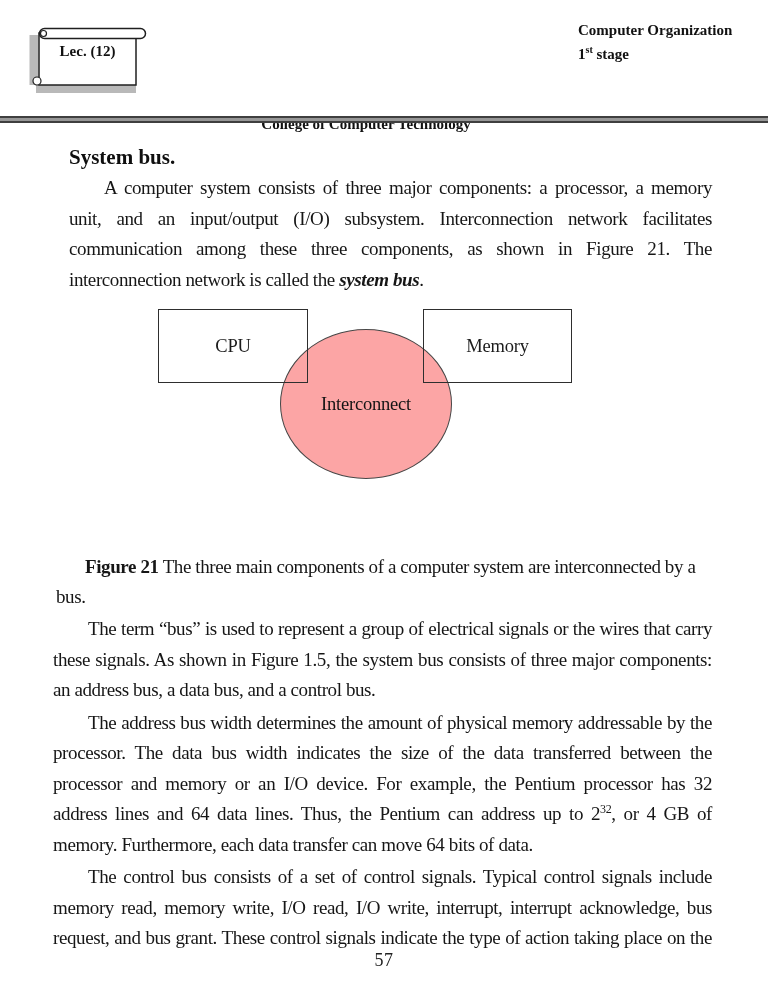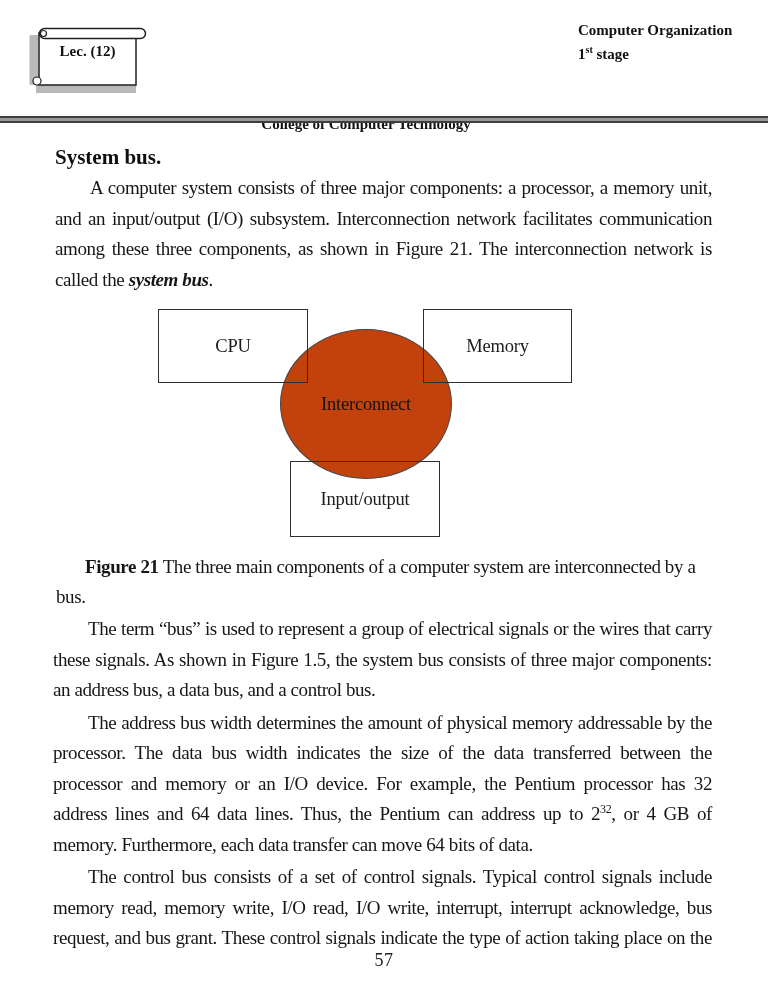--- a/index.html
+++ b/index.html
@@ -48,21 +48,21 @@
     position: absolute; left: 280px; top: 329px; width: 172px; height: 150px;
     border-radius: 50%; border: 1.5px solid #474747; box-sizing: border-box;
     display: flex; align-items: center; justify-content: center;
     font-size: 18.5px; letter-spacing: -0.2px; color: #141414; z-index: 2;
   }
   .fig-cpu    { left: 158px; top: 309px; width: 150px; height: 74px; }
   .fig-memory { left: 423px; top: 309px; width: 149px; height: 74px; }
   .fig-io     { left: 290px; top: 461px; width: 150px; height: 76px; }
 
   
-  .content-top { position: absolute; left: 2px; right: 0; top: 123px; }
+  .content-top { position: absolute; left: 16px; right: 0; top: 123px; }
   .content-bottom { position: absolute; left: 0; right: 0; top: 545px; }
 
   h1.section-heading {
     margin: 20px 56px 0 53px;
     font-size: 21px; line-height: 28px; font-weight: bold; color: #0f0f0f;
   }
   p.body-par {
     margin: 2px 56px 0 53px;
     font-size: 19px; line-height: 30.5px;
     letter-spacing: -0.4px;
@@ -110,31 +110,28 @@
   <div class="header-center">College of Computer Technology</div>
 
   <div class="separator"></div>
 
   <div class="content-top">
     <h1 class="section-heading">System bus.</h1>
     <p class="body-par"><span>A computer system consists of three major components: a processor, a memory unit, and an input/output (I/O) subsystem. Interconnection network facilitates communication among these three components, as shown in Figure 21. The interconnection network is called the </span><span class="emph">system bus</span><span>.</span></p>
   </div>
 
   <div class="figure-layer">
-    <div class="fig-ellipse" style="background: #c2410c;">
+    <div class="fig-ellipse" style="background: #fca5a5;">
       <span>Interconnect</span>
     </div>
     <div class="fig-box fig-cpu">
       <span>CPU</span>
     </div>
     <div class="fig-box fig-memory">
       <span>Memory</span>
-    </div>
-    <div class="fig-box fig-io">
-      <span>Input/output</span>
     </div>
   </div>
 
   <div class="content-bottom">
     <p class="caption"><b>Figure 21</b><span> The three main components of a computer system are interconnected by a bus.</span></p>
 
     <p class="body-par p2">The term “bus” is used to represent a group of electrical signals or the wires that carry these signals. As shown in Figure 1.5, the system bus consists of three major components: an address bus, a data bus, and a control bus.</p>
 
     <p class="body-par p3"><span>The address bus width determines the amount of physical memory addressable by the processor. The data bus width indicates the size of the data transferred between the processor and memory or an I/O device. For example, the Pentium processor has 32 address lines and 64 data lines. Thus, the Pentium can address up to 2</span><sup>32</sup><span>, or 4 GB of memory. Furthermore, each data transfer can move 64 bits of data.</span></p>
 

